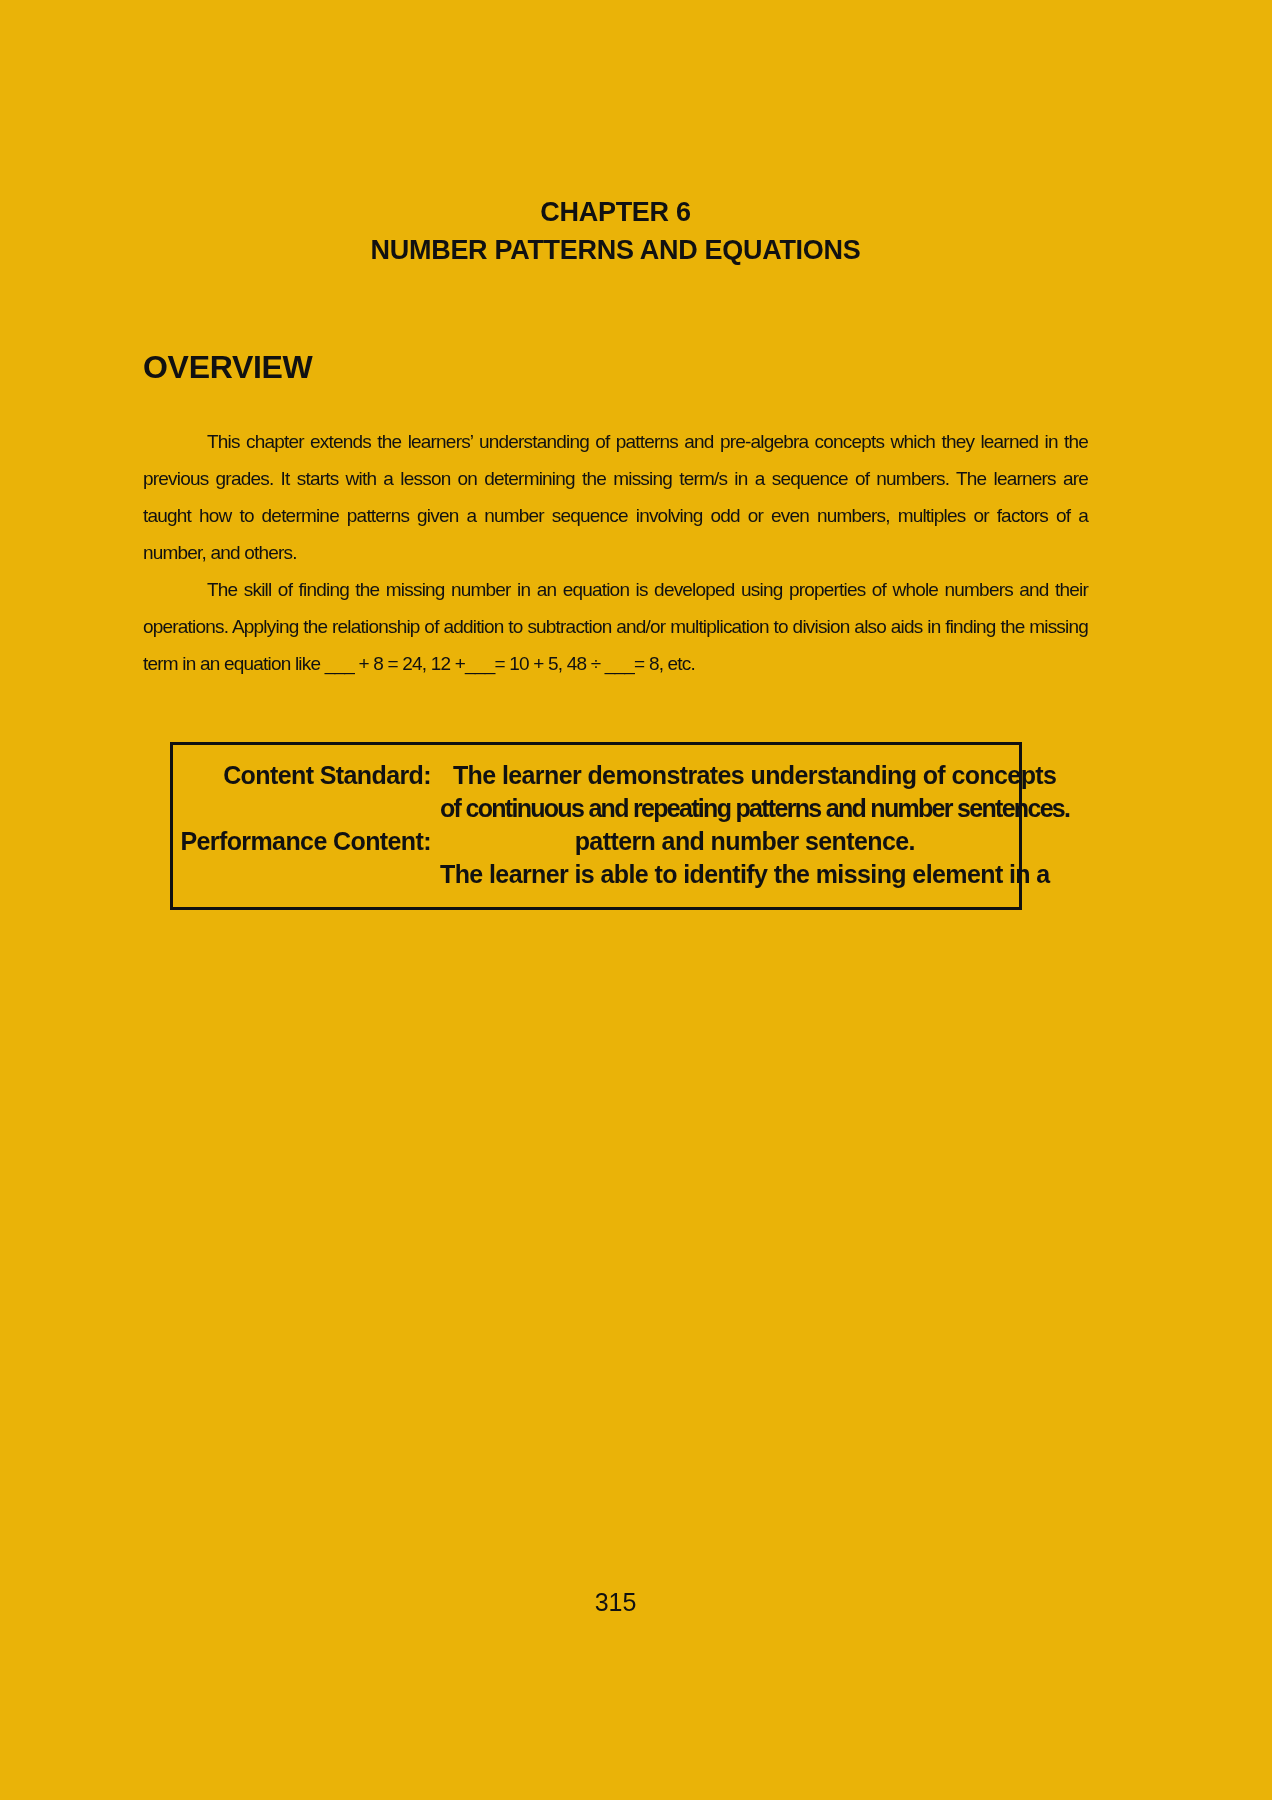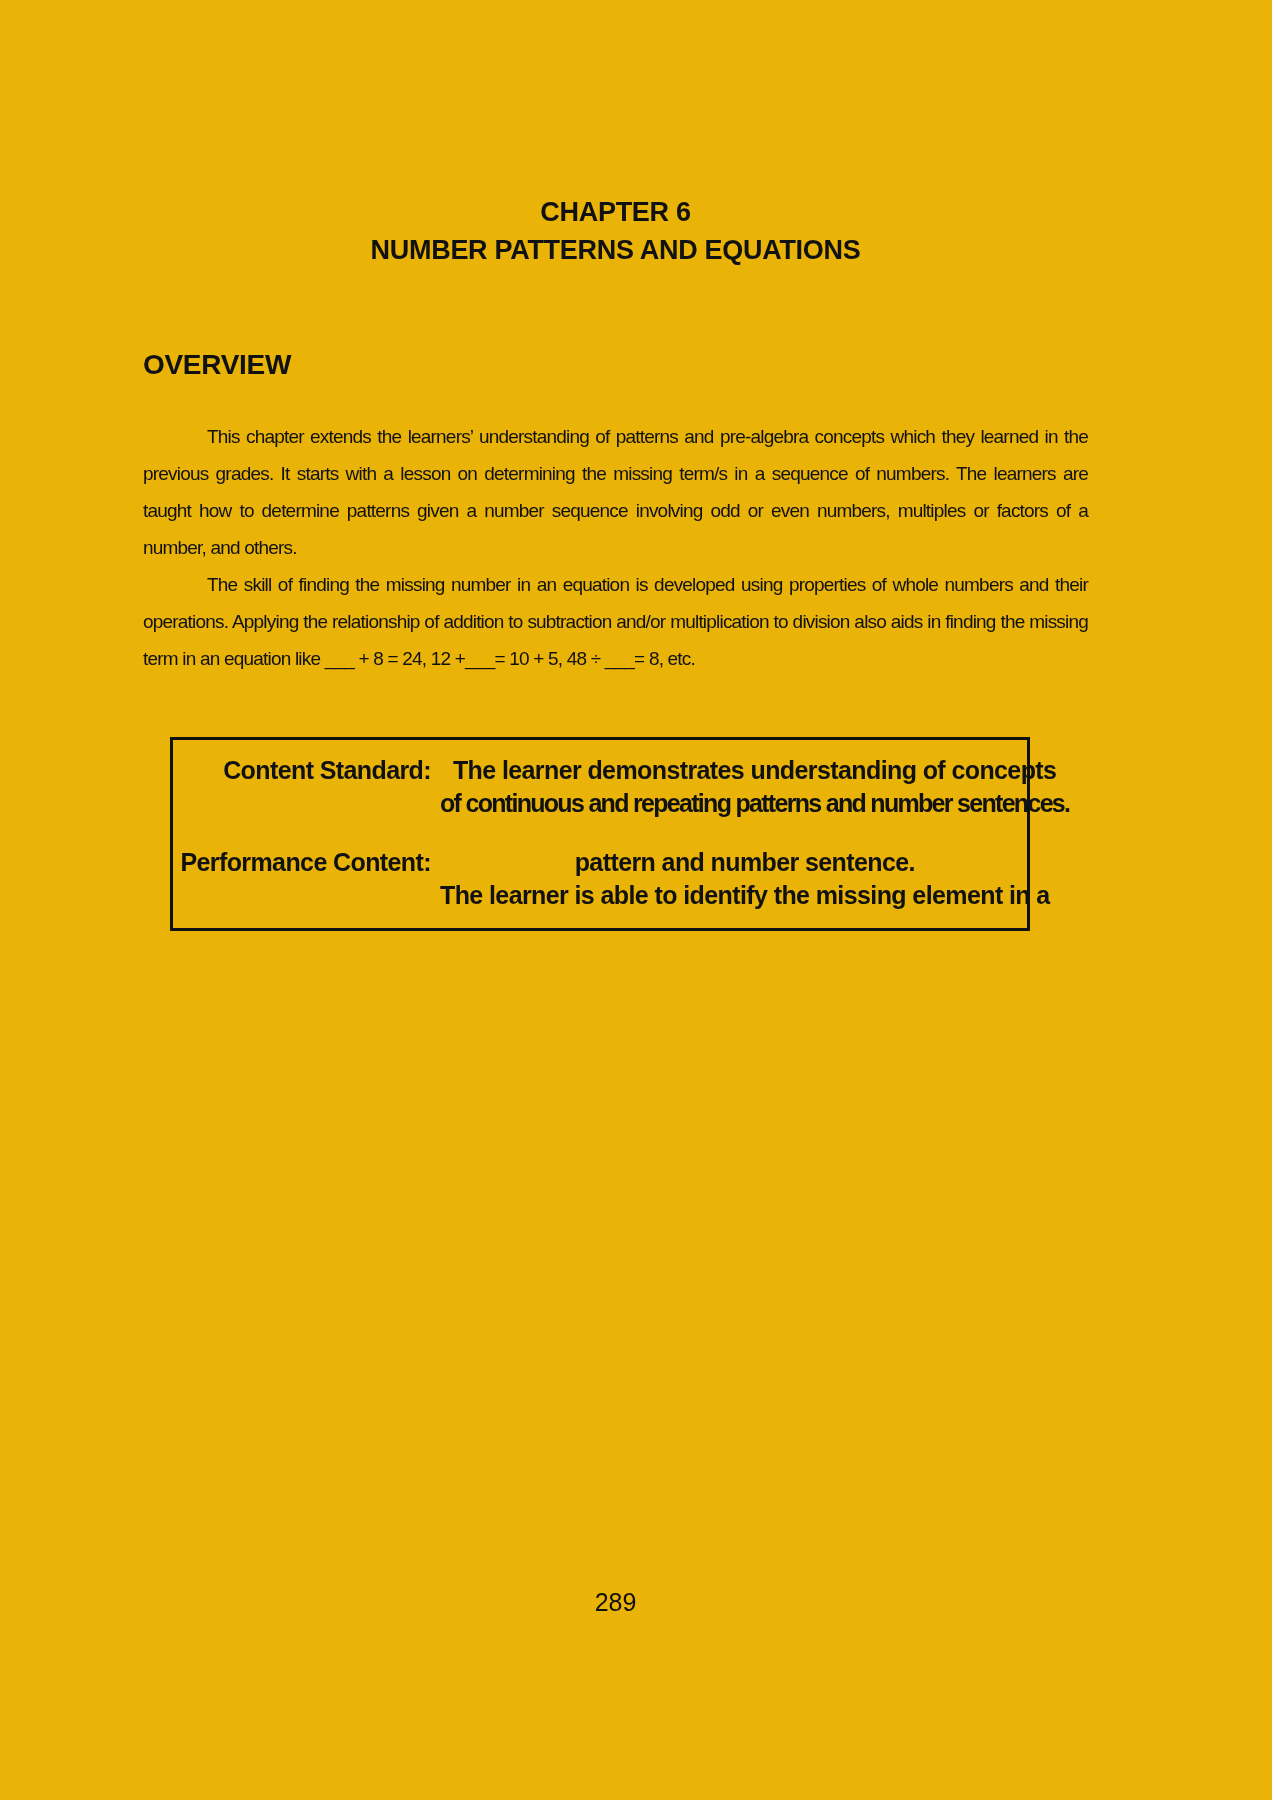--- a/index.html
+++ b/index.html
@@ -26,44 +26,43 @@
   .chapter-title {
     text-align: center;
     font-weight: bold;
     font-size: 27px;
     line-height: 38px;
     letter-spacing: -0.3px;
   }
   .overview-heading {
     margin-top: 80px;
     font-weight: bold;
-    font-size: 28px;
+    font-size: 32px;
     letter-spacing: -0.3px;
   }
   .body-paragraph {
     margin: 0;
     margin-top: 37px;
     font-size: 19px;
     line-height: 37px;
     letter-spacing: -0.8px;
     text-align: justify;
     text-indent: 64px;
   }
   .body-paragraph.second {
     margin-top: 0;
   }
   .standards-box {
     margin-top: 60px;
     margin-left: 27px;
     width: 846px;
     border: 3px solid #111111;
-    padding: 14px 8px 16px 0;
+    padding: 14px 0 16px 0;
     display: flex;
     flex-direction: column;
-    gap: 26px;
     font-size: 25px;
     line-height: 33px;
     letter-spacing: -0.6px;
   }
   .standard-row {
     display: flex;
     align-items: flex-start;
   }
   .standard-label {
     flex: 0 0 258px;
@@ -123,14 +122,14 @@
         <div class="standard-label">Performance Content:</div>
         <div class="standard-desc">
           <div class="line">pattern and number sentence.</div>
           <div class="line">The learner is able to identify the missing element in a</div>
         </div>
       </div>
 
     </div>
   </div>
 
-  <div class="page-number">289</div>
+  <div class="page-number">315</div>
 </div>
 
 </body></html>

